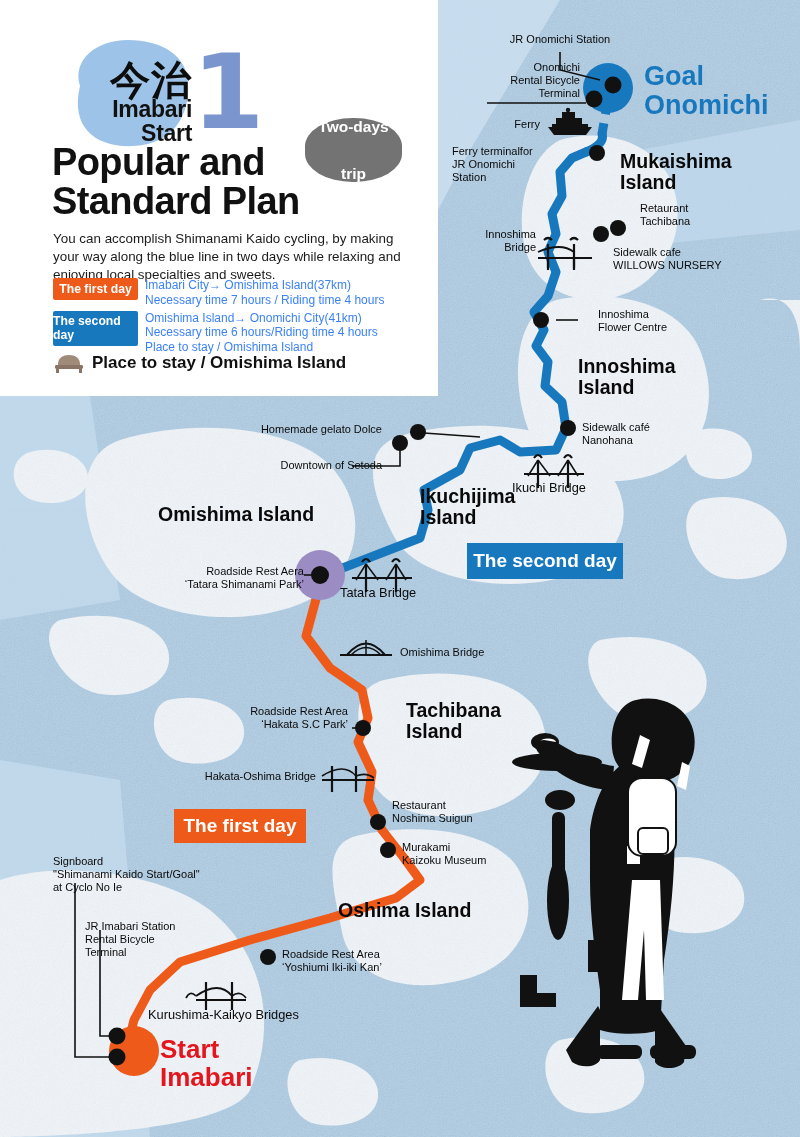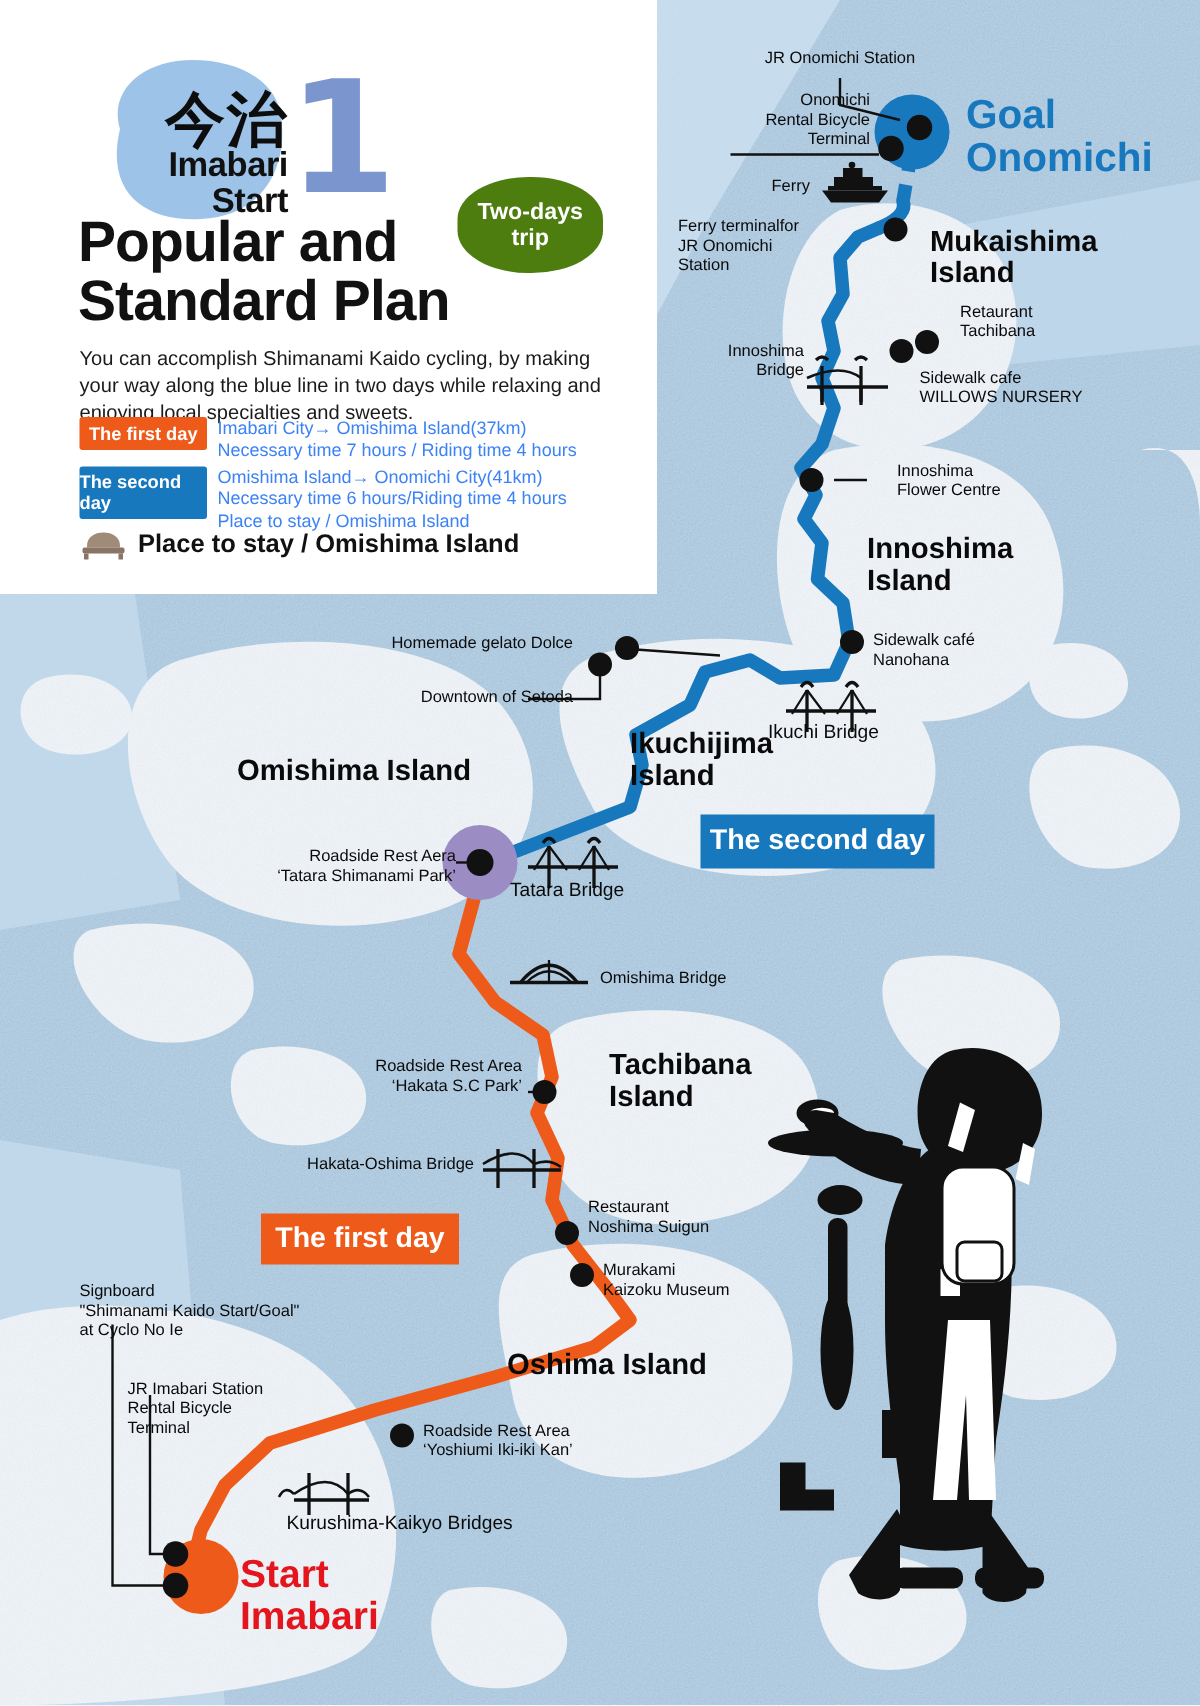--- a/index.html
+++ b/index.html
@@ -18,22 +18,22 @@
     display:flex;flex-direction:column;align-items:flex-end;justify-content:flex-end;
     padding-bottom:6px;box-sizing:border-box;}
   .logo-kanji{font-size:40px;font-weight:bold;color:#0d0d0d;line-height:1;letter-spacing:1px;
      font-family:"DejaVu Sans",sans-serif;margin-bottom:-2px;}
   .logo-en{font-size:23px;font-weight:bold;color:#111;line-height:1.02;letter-spacing:-0.3px;}
 
   .big-number{position:absolute;left:192px;top:40px;font-size:104px;font-weight:bold;
      color:#7B96CE;line-height:1;font-family:"DejaVu Sans",sans-serif;z-index:4;}
 
   .badge-twodays{position:absolute;left:305px;top:118px;width:97px;height:64px;
-     background:#4d7c0f;border-radius:49%/44%;z-index:5;
-     display:flex;flex-direction:column;align-items:center;justify-content:center;
+     background:#737373;border-radius:49%/44%;z-index:5;
+     display:flex;flex-direction:column;align-items:center;justify-content:space-between;
      color:#fff;font-weight:bold;font-size:15.5px;line-height:1.12;text-align:center;}
 
   .title-main{position:absolute;left:52px;top:143px;width:380px;font-size:38px;font-weight:bold;
      color:#111;line-height:1.03;letter-spacing:-0.6px;z-index:4;}
 
   .desc{position:absolute;left:53px;top:230px;width:370px;font-size:13.4px;color:#1b1b1b;
      line-height:1.34;z-index:4;}
 
   .legend{position:absolute;left:53px;top:278px;width:380px;z-index:4;}
   .legend-row{display:flex;align-items:flex-start;margin-bottom:3px;}
@@ -442,18 +442,18 @@
 "Shimanami Kaido Start/Goal"
 at Cyclo No Ie</div>
 
   <div class="mlabel" style="left:85px;top:920px;width:170px;">JR Imabari Station
 Rental Bicycle
 Terminal</div>
 
   <div class="mlabel" style="left:282px;top:948px;width:210px;">Roadside Rest Area
 ‘Yoshiumi Iki-iki Kan’</div>
 
-  <div class="small-cap c" style="left:148px;top:1008px;width:190px;margin-left:43px;">Kurushima-Kaikyo Bridges</div>
+  <div class="small-cap c" style="left:148px;top:1008px;width:190px;">Kurushima-Kaikyo Bridges</div>
 
   <div class="start-label" style="left:160px;top:1035px;">Start
 Imabari</div>
 
 </div>
 
 </body></html>

